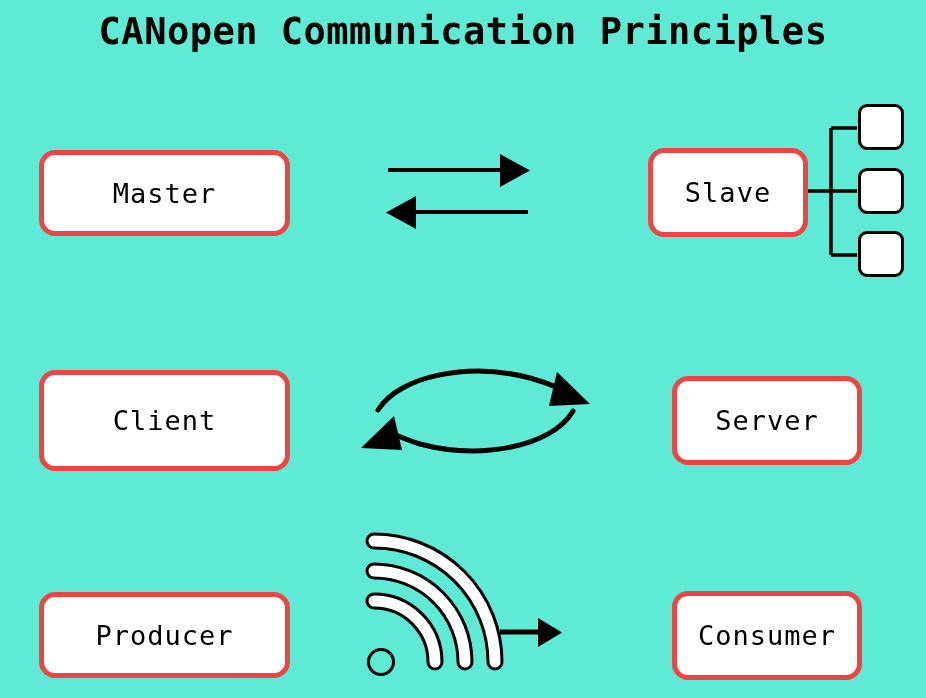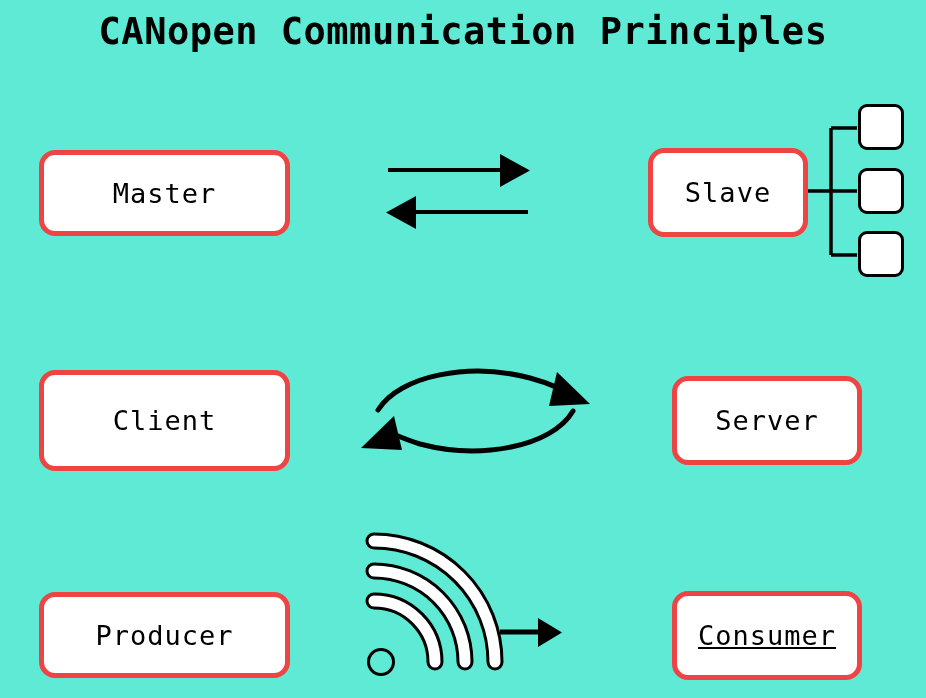--- a/index.html
+++ b/index.html
@@ -90,21 +90,21 @@
   </div>
 
   <div class="node-box" style="left:672px; top:369px; width:190px; height:89px;margin-top:7px;">
     <span class="node-label">Server</span>
   </div>
 
   <div class="node-box" style="left:39px; top:592px; width:251px; height:86px;">
     <span class="node-label">Producer</span>
   </div>
 
-  <div class="node-box" style="left:672px; top:591px; width:190px; height:89px;text-decoration:underline;">
+  <div class="node-box" style="left:672px; top:591px; width:190px; height:89px;">
     <span class="node-label">Consumer</span>
   </div>
 
   <svg class="svg-layer" viewBox="0 0 926 698">
 
     <g>
       <line x1="388" y1="170" x2="508" y2="170" stroke="#000000" stroke-width="4"></line>
       <polygon points="500,154 530,170.5 500,187" fill="#000000"></polygon>
     </g>
     <g>

